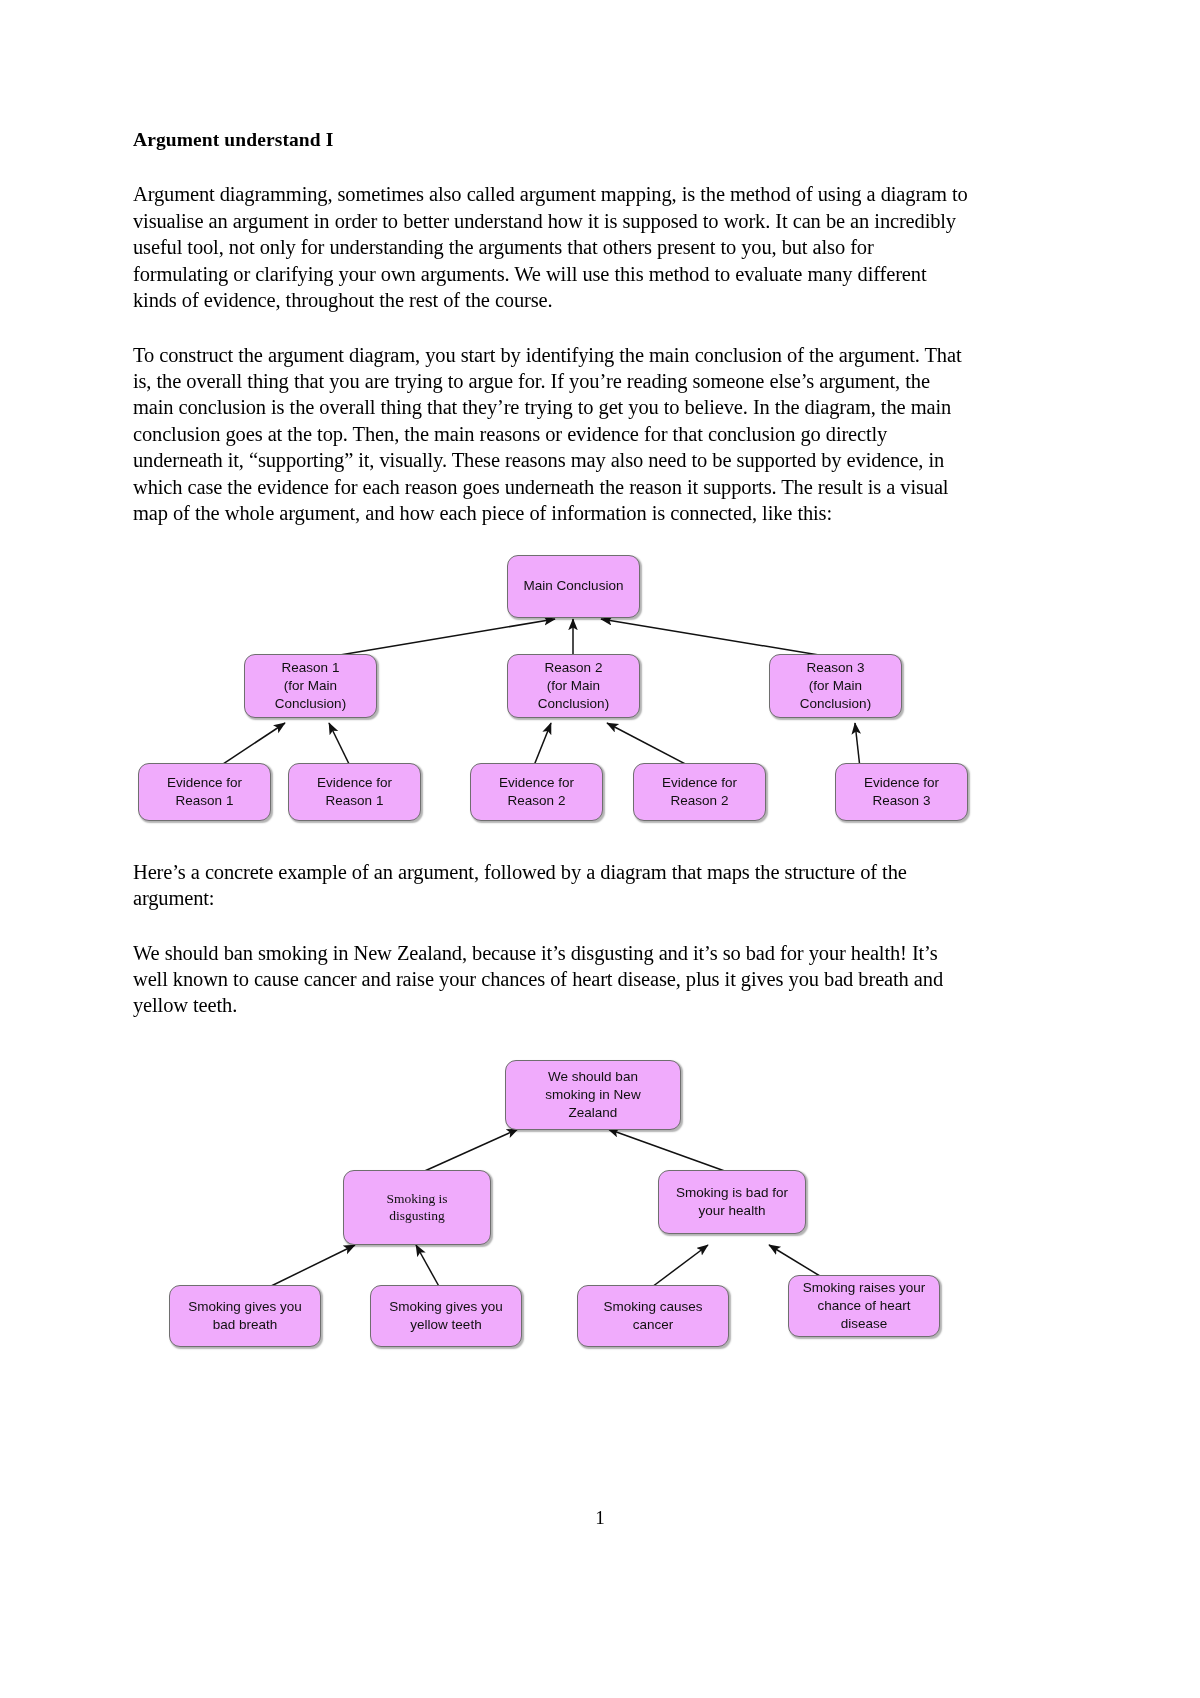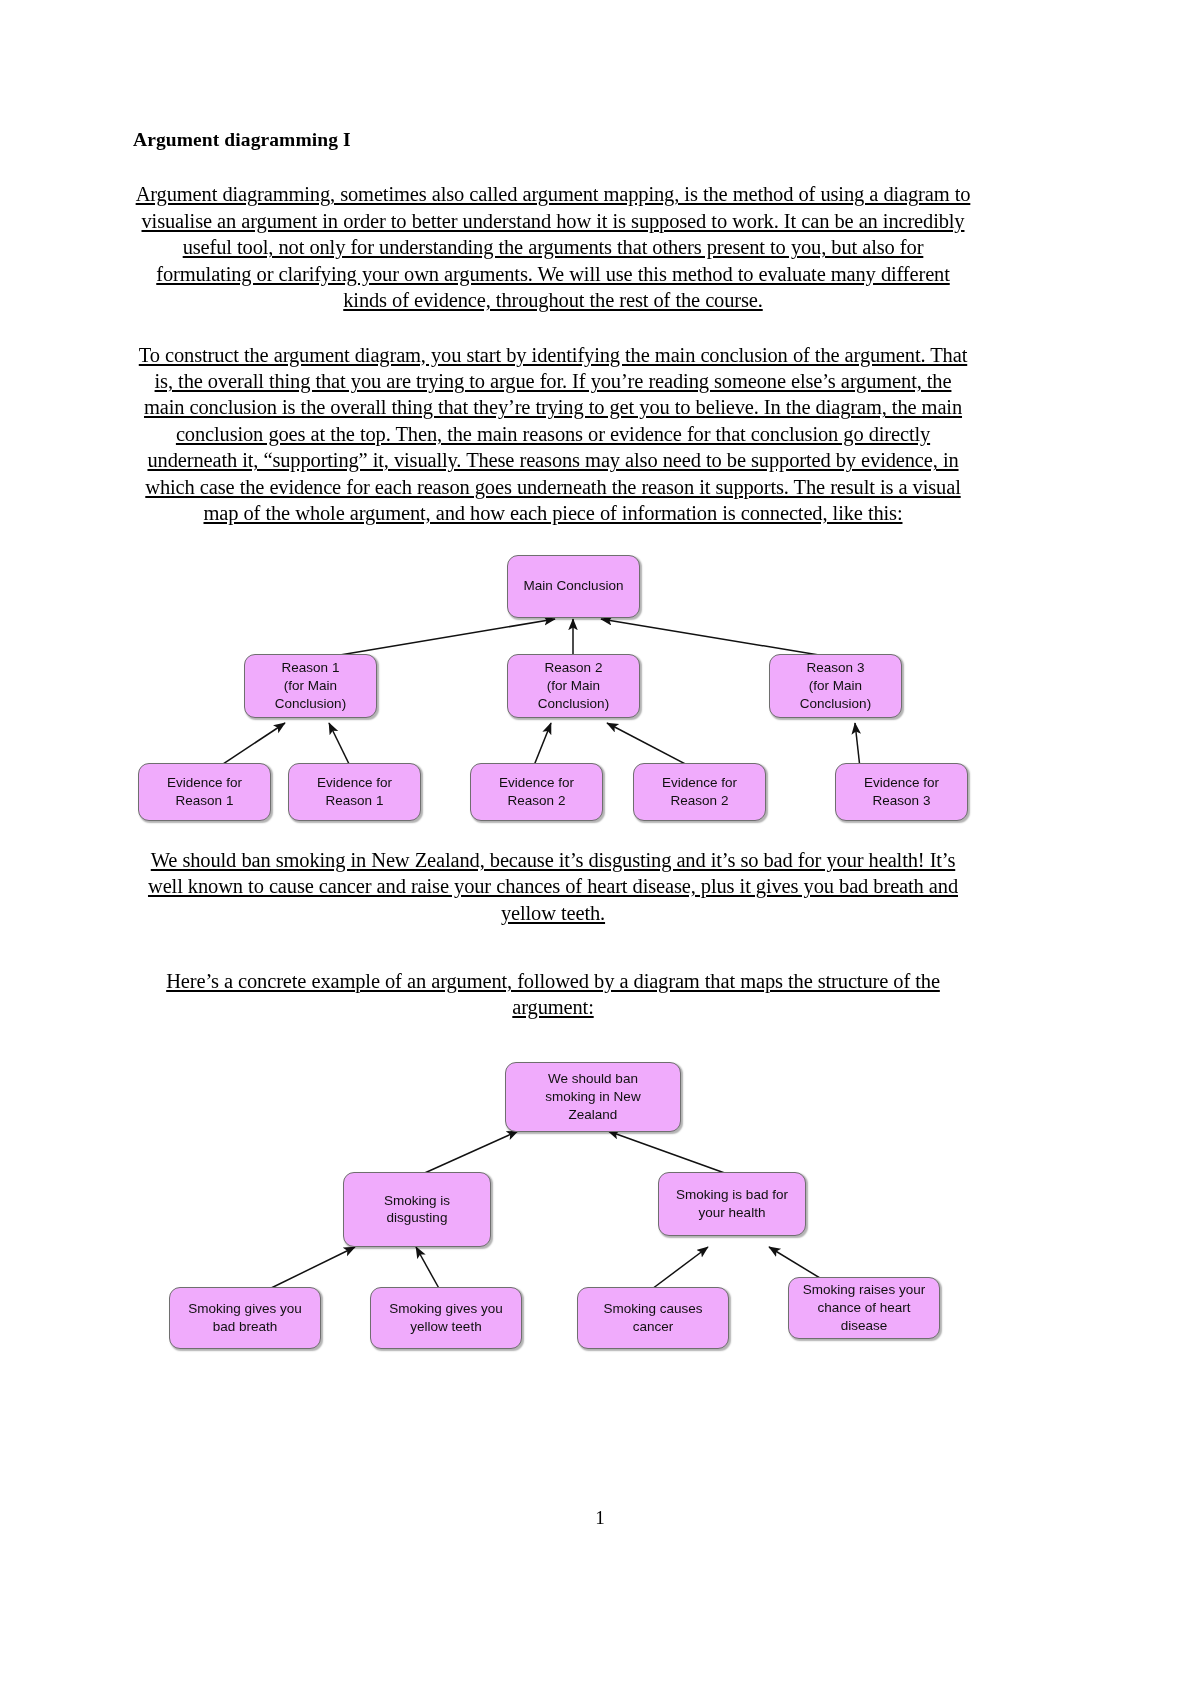--- a/index.html
+++ b/index.html
@@ -29,24 +29,23 @@
     font-size: 19.5px;
     font-weight: bold;
     letter-spacing: 0.1px;
     margin: 0 0 30px 0;
     line-height: 1.2;
   }
   p.para {
     font-size: 20.5px;
     line-height: 1.29;
     margin: 0 0 28px 0;
-    text-align: center;
+    text-align: left;
     letter-spacing: -0.15px;
     word-spacing: 0.2px;
-    text-decoration: underline;
   }
   
   .diagram {
     position: relative;
     width: 840px;
     margin: 0 0 0 0;
   }
   .diagram svg {
     display: block;
     overflow: visible;
@@ -85,21 +84,21 @@
     font-size: 19px;
     font-family: "Liberation Serif", "DejaVu Serif", serif;
   }
 </style>
 </head>
 <body>
 
 <div class="page">
   <div class="content">
 
-    <h1 class="doc-title">Argument diagramming I</h1>
+    <h1 class="doc-title">Argument understand I</h1>
 
     <p class="para">Argument diagramming, sometimes also called argument mapping, is the method of using a diagram to visualise an argument in order to better understand how it is supposed to work. It can be an incredibly useful tool, not only for understanding the arguments that others present to you, but also for formulating or clarifying your own arguments. We will use this method to evaluate many different kinds of evidence, throughout the rest of the course.</p>
 
     <p class="para">To construct the argument diagram, you start by identifying the main conclusion of the argument. That is, the overall thing that you are trying to argue for. If you’re reading someone else’s argument, the main conclusion is the overall thing that they’re trying to get you to believe. In the diagram, the main conclusion goes at the top. Then, the main reasons or evidence for that conclusion go directly underneath it, “supporting” it, visually. These reasons may also need to be supported by evidence, in which case the evidence for each reason goes underneath the reason it supports. The result is a visual map of the whole argument, and how each piece of information is connected, like this:</p>
 
     <div class="diagram" style="height:262px; margin-top:24px; margin-bottom:30px;">
       <svg class="arrows" width="840" height="262" viewBox="0 0 840 262">
         <defs>
           <marker id="ah1" markerWidth="9" markerHeight="9" refX="7.5" refY="3.2" orient="auto" markerUnits="strokeWidth">
             <path d="M0,0 L8,3.2 L0,6.4 L1.8,3.2 z" fill="#111111"></path>
@@ -153,23 +152,23 @@
       <div class="node" style="left:500px; top:208px; width:133px; height:58px;">
         <span style="white-space:pre-line;">Evidence for
 Reason 2</span>
       </div>
       <div class="node" style="left:702px; top:208px; width:133px; height:58px;">
         <span style="white-space:pre-line;">Evidence for
 Reason 3</span>
       </div>
     </div>
 
+    <p class="para" style="margin-top:42px;">Here’s a concrete example of an argument, followed by a diagram that maps the structure of the argument:</p>
+
     <p class="para">We should ban smoking in New Zealand, because it’s disgusting and it’s so bad for your health! It’s well known to cause cancer and raise your chances of heart disease, plus it gives you bad breath and yellow teeth.</p>
-
-    <p class="para" style="margin-top:42px;">Here’s a concrete example of an argument, followed by a diagram that maps the structure of the argument:</p>
 
     <div class="diagram" style="height:300px; margin-top:22px;">
       <svg class="arrows" width="840" height="300" viewBox="0 0 840 300">
         <defs>
           <marker id="ah2" markerWidth="9" markerHeight="9" refX="7.5" refY="3.2" orient="auto" markerUnits="strokeWidth">
             <path d="M0,0 L8,3.2 L0,6.4 L1.8,3.2 z" fill="#111111"></path>
           </marker>
         </defs>
 
         <line x1="285" y1="127" x2="385" y2="82" stroke="#111111" stroke-width="1.5" marker-end="url(#ah2)"></line>
@@ -182,21 +181,21 @@
         <line x1="515" y1="243" x2="575" y2="198" stroke="#111111" stroke-width="1.5" marker-end="url(#ah2)"></line>
         <line x1="710" y1="243" x2="636" y2="198" stroke="#111111" stroke-width="1.5" marker-end="url(#ah2)"></line>
       </svg>
 
       <div class="node" style="left:372px; top:13px; width:176px; height:70px;">
         <span style="white-space:pre-line;">We should ban
 smoking in New
 Zealand</span>
       </div>
 
-      <div class="node" style="left:210px; top:123px; width:148px; height:75px;">
+      <div class="node" style="left:210px; top:123px; width:148px; height:75px;font-family:Liberation Serif, serif;">
         <span style="white-space:pre-line;">Smoking is
 disgusting</span>
       </div>
       <div class="node" style="left:525px; top:123px; width:148px; height:64px;">
         <span style="white-space:pre-line;">Smoking is bad for
 your health</span>
       </div>
 
       <div class="node" style="left:36px; top:238px; width:152px; height:62px;">
         <span style="white-space:pre-line;">Smoking gives you

